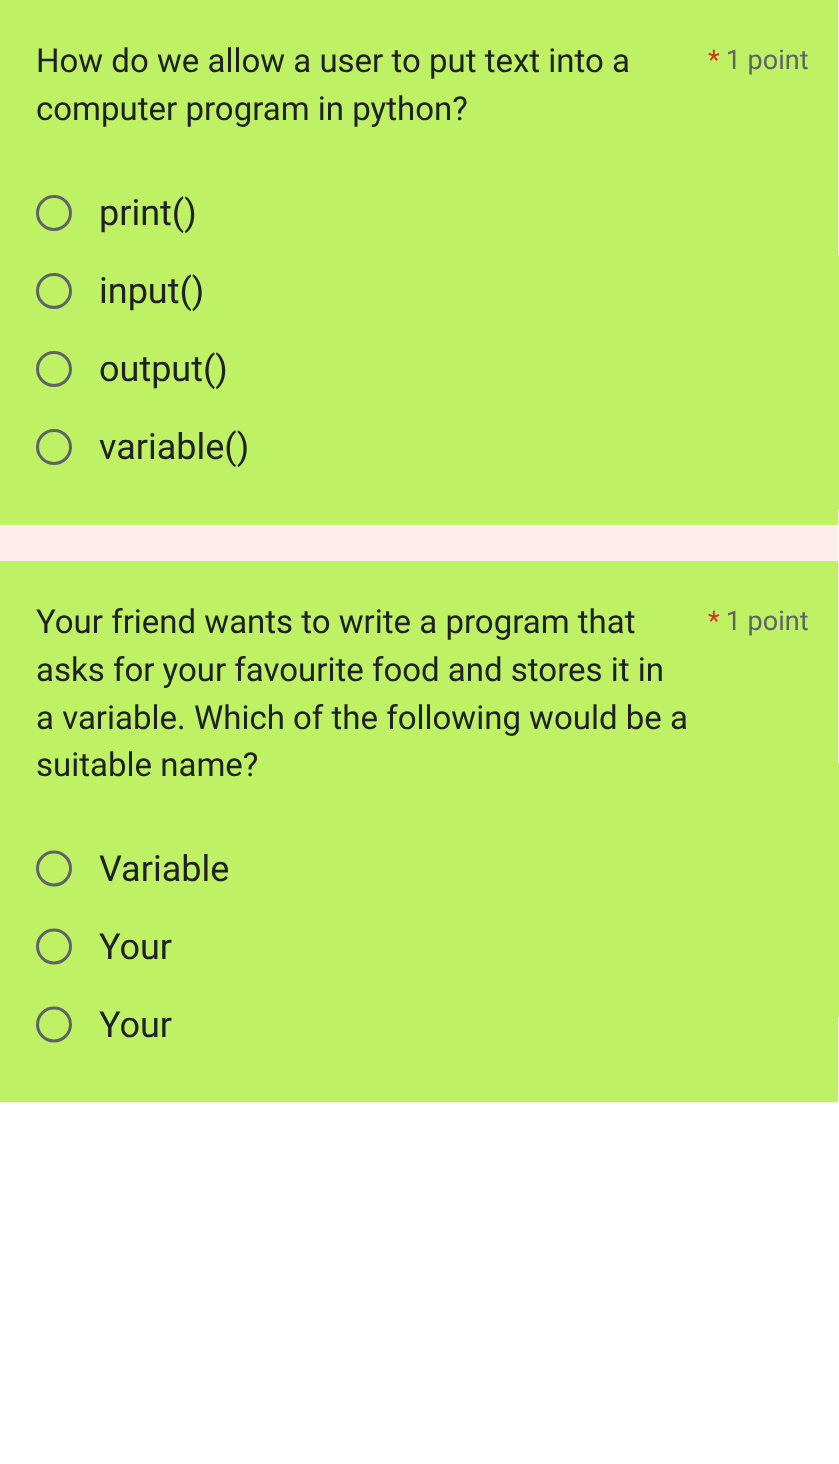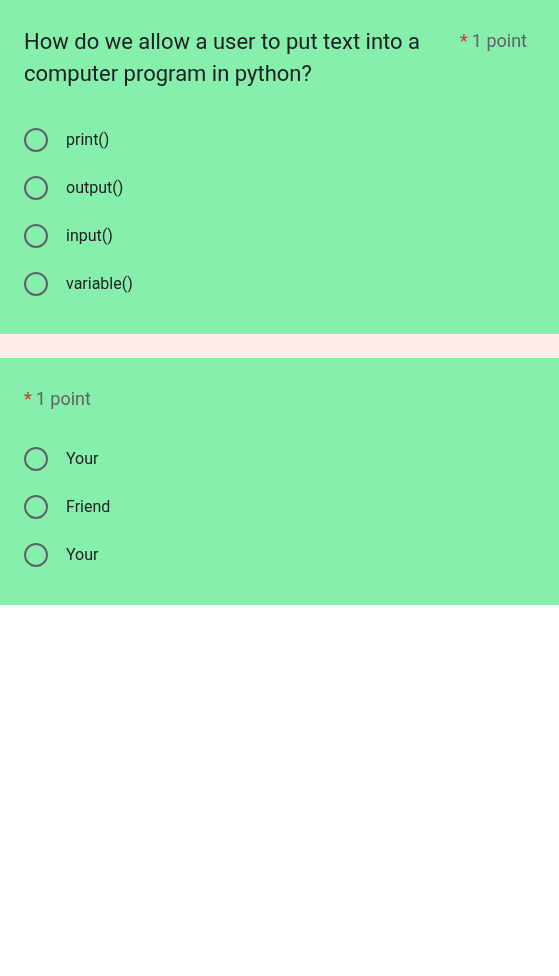--- a/index.html
+++ b/index.html
@@ -3,22 +3,22 @@
 <meta charset="utf-8">
 <style>
   * { box-sizing: border-box; margin: 0; padding: 0; }
   body {
     font-family: Roboto, Arial, sans-serif;
     background: #ffffff;
     width: 559px;
     color: #202124;
   }
   .question-card {
-    padding: 26px 32px 30px 24px;
-    background: #86efac;
+    padding: 26px 20px 30px 24px;
+    background: #bef264;
   }
   .question-header {
     display: flex;
     align-items: flex-start;
     margin-bottom: 30px;
   }
   .question-text {
     font-size: 22px;
     line-height: 1.45;
     color: #202124;
@@ -50,21 +50,21 @@
   }
   .radio {
     width: 24px;
     height: 24px;
     border: 2px solid #5f6368;
     border-radius: 50%;
     margin-right: 18px;
     flex-shrink: 0;
   }
   .option-label {
-    font-size: 16px;
+    font-size: 24px;
     color: #202124;
   }
   .divider {
     height: 24px;
     background: #fdecea;
     width: 100%;
   }
 </style>
 </head>
 <body>
@@ -76,48 +76,49 @@
       <span class="required-star">*</span><span>1 point</span>
     </div>
   </div>
   <div class="options">
     <div class="option">
       <div class="radio"></div>
       <div class="option-label">print()</div>
     </div>
     <div class="option">
       <div class="radio"></div>
-      <div class="option-label">output()</div>
+      <div class="option-label">input()</div>
     </div>
     <div class="option">
       <div class="radio"></div>
-      <div class="option-label">input()</div>
+      <div class="option-label">output()</div>
     </div>
     <div class="option">
       <div class="radio"></div>
       <div class="option-label">variable()</div>
     </div>
   </div>
 </div>
 
 <div class="divider"></div>
 
 <div class="question-card">
   <div class="question-header">
+    <div class="question-text">Your friend wants to write a program that asks for your favourite food and stores it in a variable.  Which of the following would be a suitable name?</div>
     <div class="points">
       <span class="required-star">*</span><span>1 point</span>
     </div>
   </div>
   <div class="options">
     <div class="option">
       <div class="radio"></div>
-      <div class="option-label">Your</div>
+      <div class="option-label">Variable</div>
     </div>
     <div class="option">
       <div class="radio"></div>
-      <div class="option-label">Friend</div>
+      <div class="option-label">Your</div>
     </div>
     <div class="option">
       <div class="radio"></div>
       <div class="option-label">Your</div>
     </div>
   </div>
 </div>
 
 </body></html>

